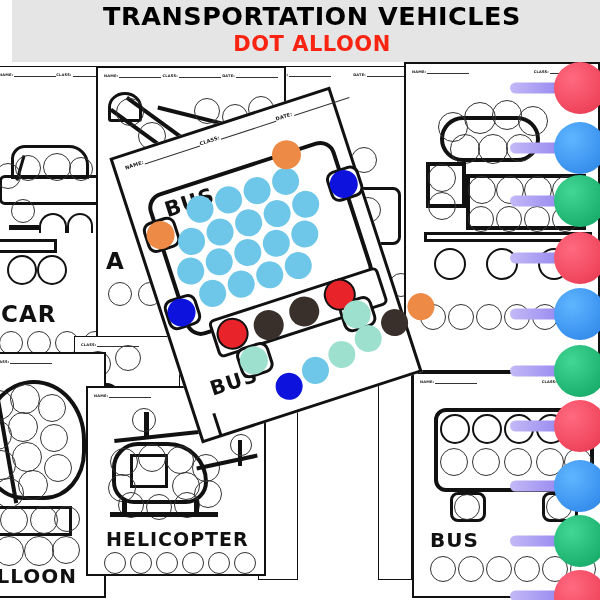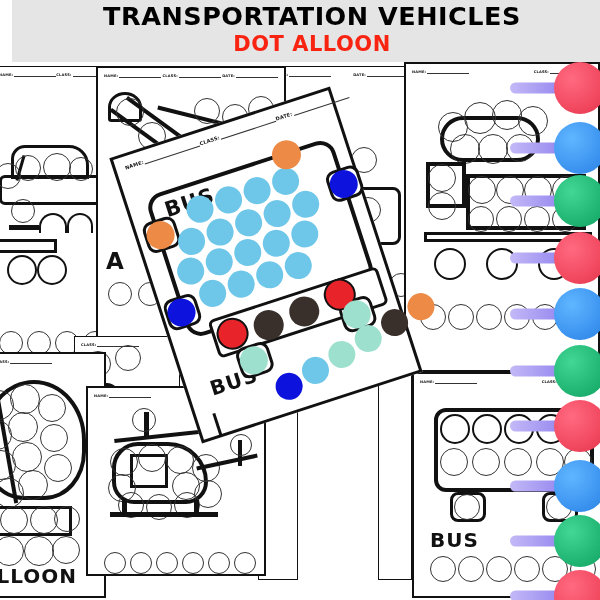--- a/index.html
+++ b/index.html
@@ -94,20 +94,21 @@
         <div class="o" style="left: 50px; top: 86px; width: 28px; height: 28px;"></div>
         <div class="o" style="left: 76px; top: 90px; width: 24px; height: 24px;"></div>
         <div class="o" style="left: 2px; top: 96px; width: 26px; height: 26px;"></div>
         <div class="o" style="left: 18px; top: 132px; width: 24px; height: 24px;"></div>
         <div class="stroke" style="left: 16px; top: 158px; width: 30px; height: 5px;"></div>
         <div class="sh" style="left: 46px; top: 146px; width: 28px; height: 20px; border-radius: 14px 14px 0px 0px; border-top-width: 2.6px; border-right-width: 2.6px; border-left-width: 2.6px; border-bottom: none;"></div>
         <div class="sh" style="left: 74px; top: 146px; width: 26px; height: 20px; border-radius: 14px 14px 0px 0px; border-top-width: 2.6px; border-right-width: 2.6px; border-left-width: 2.6px; border-bottom: none;"></div>
         <div class="sh" style="left: -6px; top: 172px; width: 70px; height: 14px; border-width: 3px;"></div>
         <div class="ob" style="left: 14px; top: 188px; width: 30px; height: 30px;"></div>
         <div class="ob" style="left: 44px; top: 188px; width: 30px; height: 30px;"></div>
+        <div class="wslabel" style="left: 8px; top: 234px; font-size: 23px;">CAR</div>
         <div class="o" style="left: 6px; top: 264px; width: 24px; height: 24px;"></div>
         <div class="o" style="left: 34px; top: 264px; width: 24px; height: 24px;"></div>
         <div class="o" style="left: 62px; top: 264px; width: 24px; height: 24px;"></div>
         <div class="o" style="left: 90px; top: 264px; width: 24px; height: 24px;"></div>
       </div>
       <div class="sheet" style="left: 96px; top: 66px; width: 190px; height: 286px; z-index: 6;">
         <div class="fieldrow">
           <span class="field">
             <span>NAME:</span>
             <span class="ln"></span>
@@ -294,20 +295,21 @@
         <div class="o" style="left: 106px; top: 92px; width: 28px; height: 28px;"></div>
         <div class="o" style="left: 30px; top: 104px; width: 26px; height: 26px;"></div>
         <div class="o" style="left: 58px; top: 106px; width: 26px; height: 26px;"></div>
         <div class="o" style="left: 86px; top: 104px; width: 26px; height: 26px;"></div>
         <div class="stroke" style="left: 108px; top: 72px; width: 62px; height: 4px; transform: rotate(-12deg);"></div>
         <div class="stroke" style="left: 150px; top: 52px; width: 4px; height: 26px;"></div>
         <div class="o" style="left: 142px; top: 46px; width: 22px; height: 22px;"></div>
         <div class="stroke" style="left: 22px; top: 124px; width: 108px; height: 5px;"></div>
         <div class="stroke" style="left: 34px; top: 112px; width: 5px; height: 16px;"></div>
         <div class="stroke" style="left: 106px; top: 112px; width: 5px; height: 16px;"></div>
+        <div class="wslabel" style="left: 18px; top: 140px; font-size: 19px;">HELICOPTER</div>
         <div class="o" style="left: 16px; top: 164px; width: 22px; height: 22px;"></div>
         <div class="o" style="left: 42px; top: 164px; width: 22px; height: 22px;"></div>
         <div class="o" style="left: 68px; top: 164px; width: 22px; height: 22px;"></div>
         <div class="o" style="left: 94px; top: 164px; width: 22px; height: 22px;"></div>
         <div class="o" style="left: 120px; top: 164px; width: 22px; height: 22px;"></div>
         <div class="o" style="left: 146px; top: 164px; width: 22px; height: 22px;"></div>
       </div>
       <div class="sheet" style="left: 412px; top: 372px; width: 196px; height: 226px; z-index: 9;">
         <div class="fieldrow">
           <span class="field">

